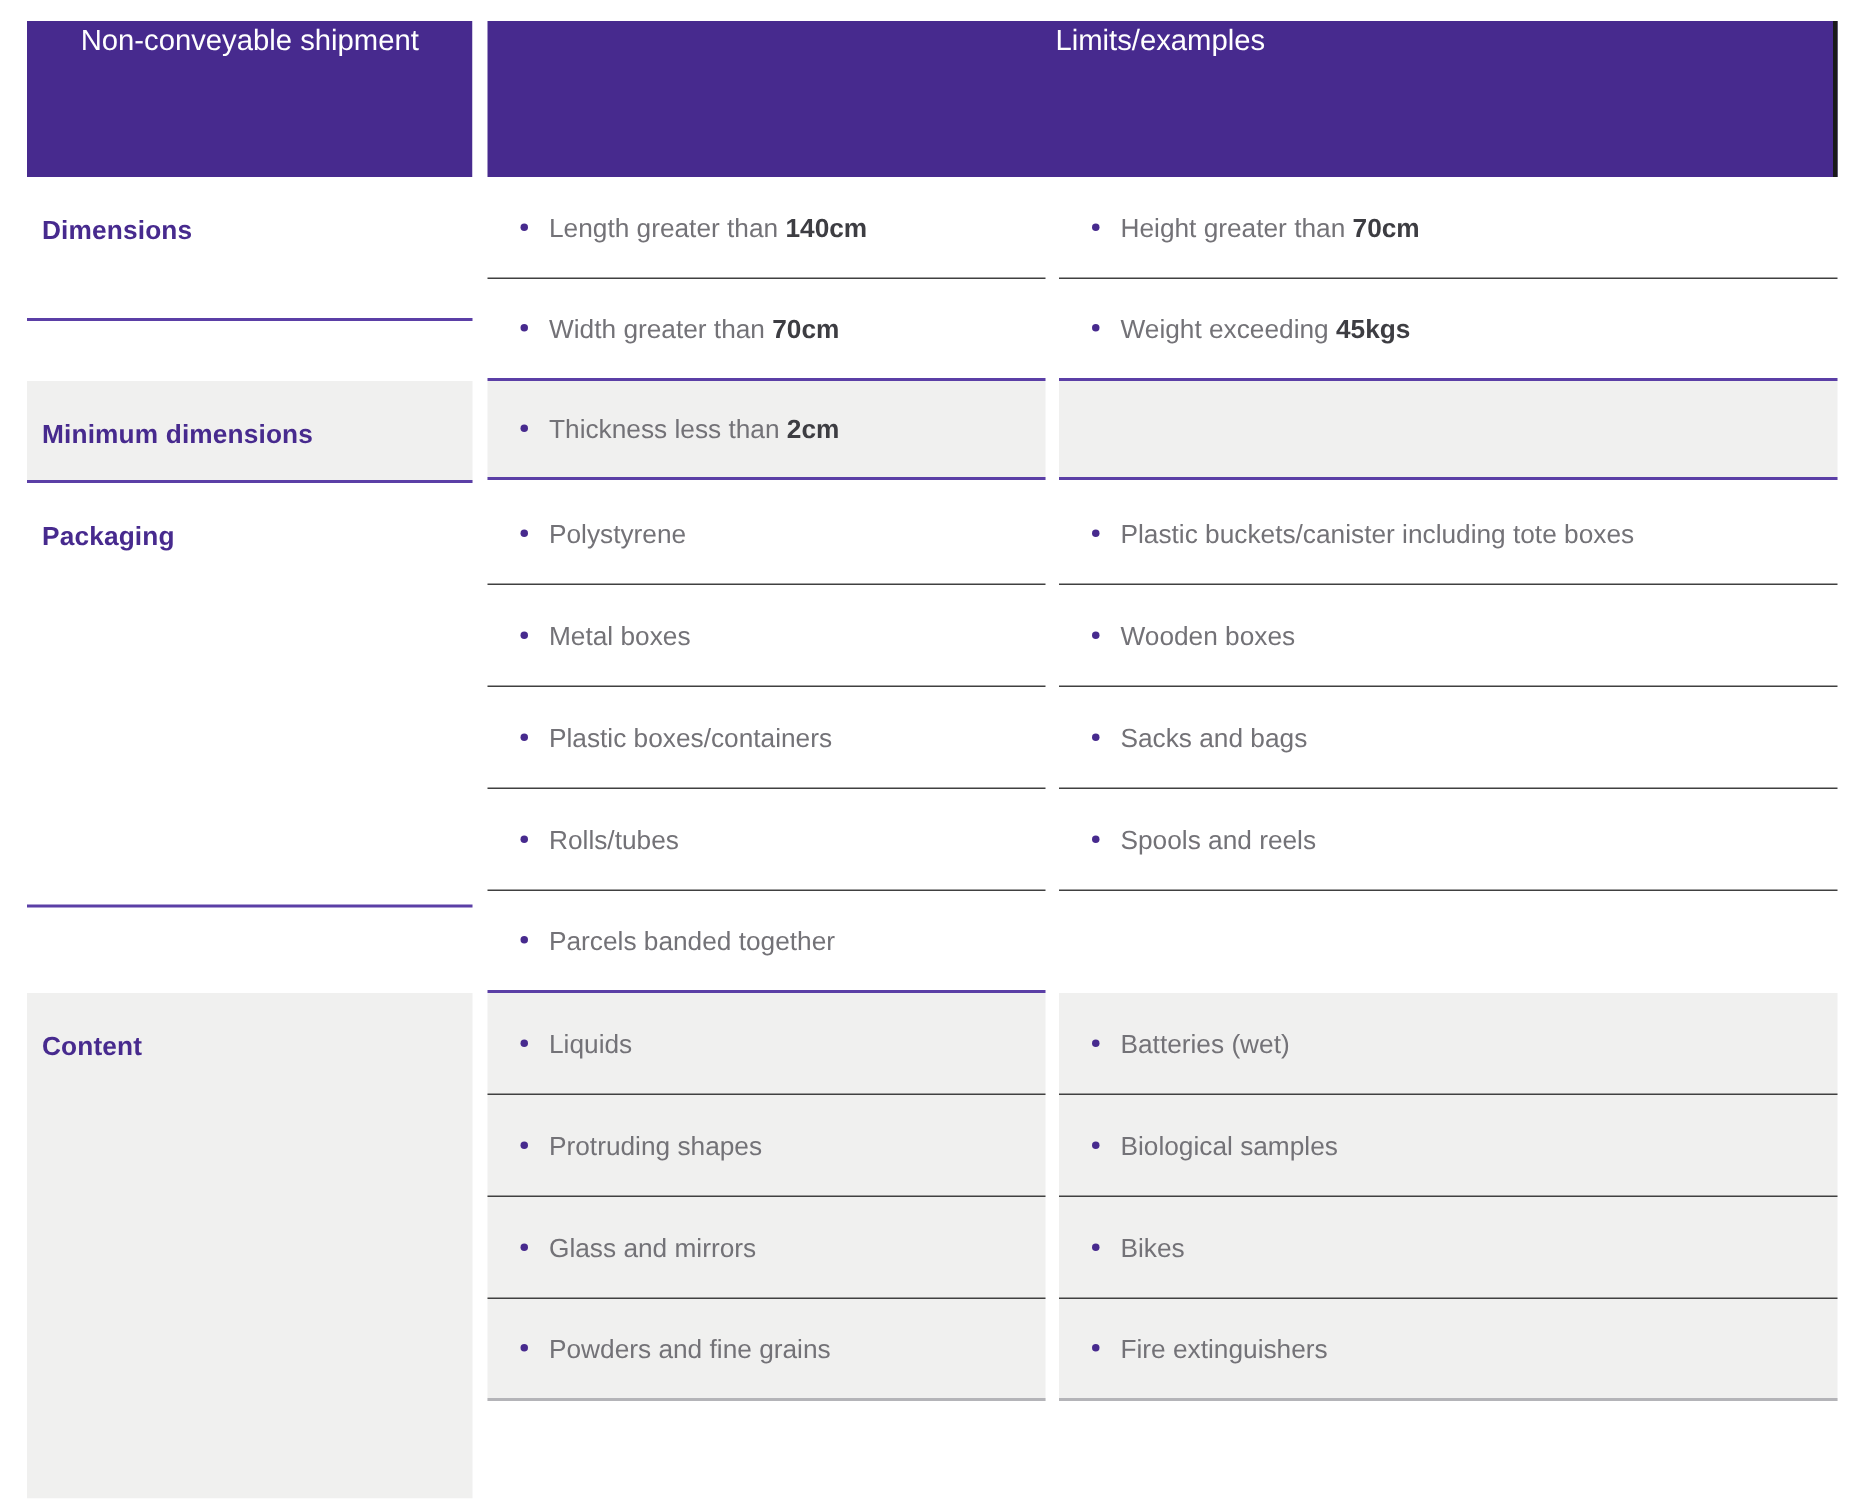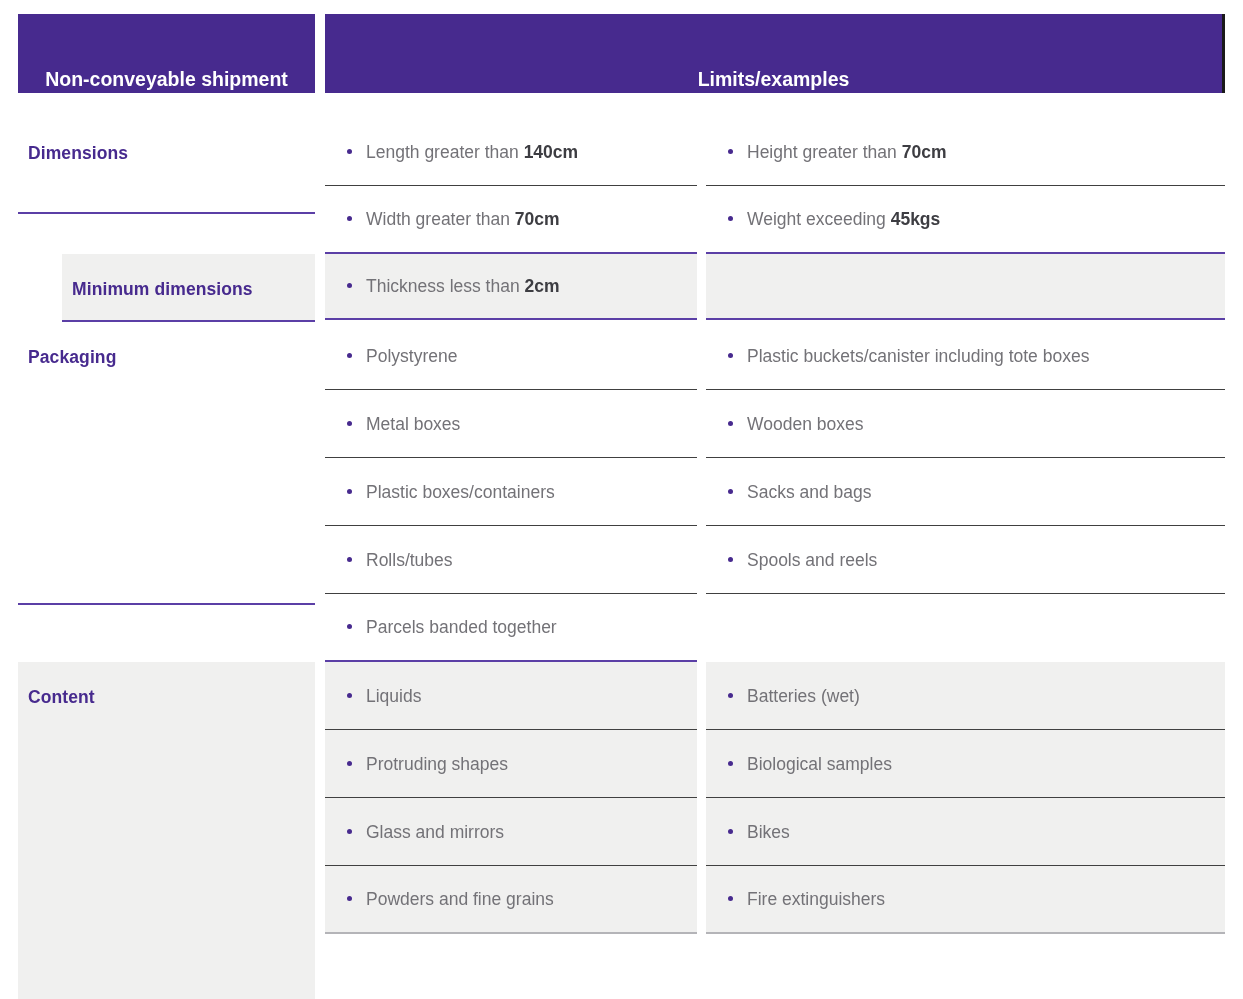--- a/index.html
+++ b/index.html
@@ -30,28 +30,28 @@
   .row { display: flex; }
 
   .c1 { width: 297px; flex: 0 0 297px; }
 
   
   .header-row { height: 104px; }
 
   .hdr {
     background: #472A8E;
     color: #ffffff;
-    font-weight: bold;
+    font-weight: normal;
     font-size: 19.5px;
     line-height: 27px;
     display: flex;
-    align-items: flex-end;
+    align-items: flex-start;
     justify-content: center;
     text-align: center;
-    height: 79px;
+    height: 104px;
   }
 
   .hdr-wide {
     flex: 1 1 auto;
     border-right: 3px solid #1a1a1a;
   }
 
   .hdr-gap {
     width: 10px;
     flex: 0 0 10px;
@@ -169,21 +169,21 @@
           <span class="item">
             <span class="bullet"></span>
             <span><span>Weight exceeding </span><b>45kgs</b></span>
           </span>
         </div>
       </div>
     </div>
 
     <div class="section">
       <div class="label-col">
-        <div class="cell label-cell shaded sep-purple-bot" style="height:66px;align-items:center;padding-top:3px;margin-left:44px;">
+        <div class="cell label-cell shaded sep-purple-bot" style="height:66px;align-items:center;padding-top:3px;">
           <span class="label">Minimum dimensions</span>
         </div>
       </div>
       <div class="gap1"></div>
 
       <div class="col2">
         <div class="cell shaded sep-purple-bot" style="height:66px;min-height:66px;">
           <span class="item">
             <span class="bullet"></span>
             <span><span>Thickness less than </span><b>2cm</b></span>

